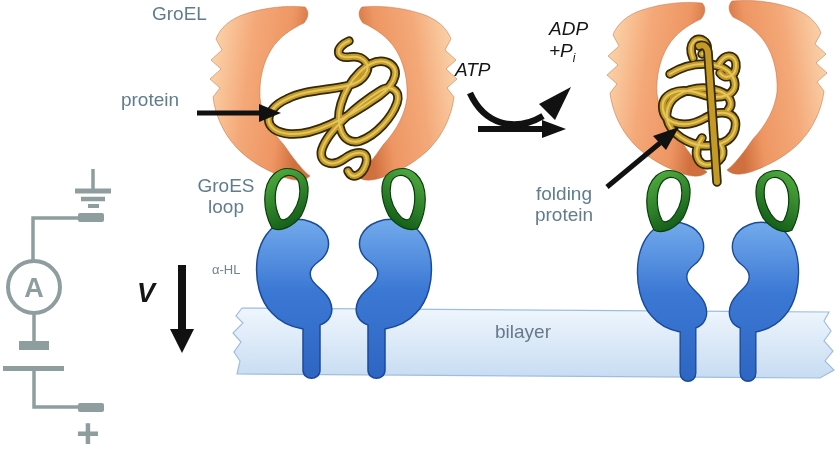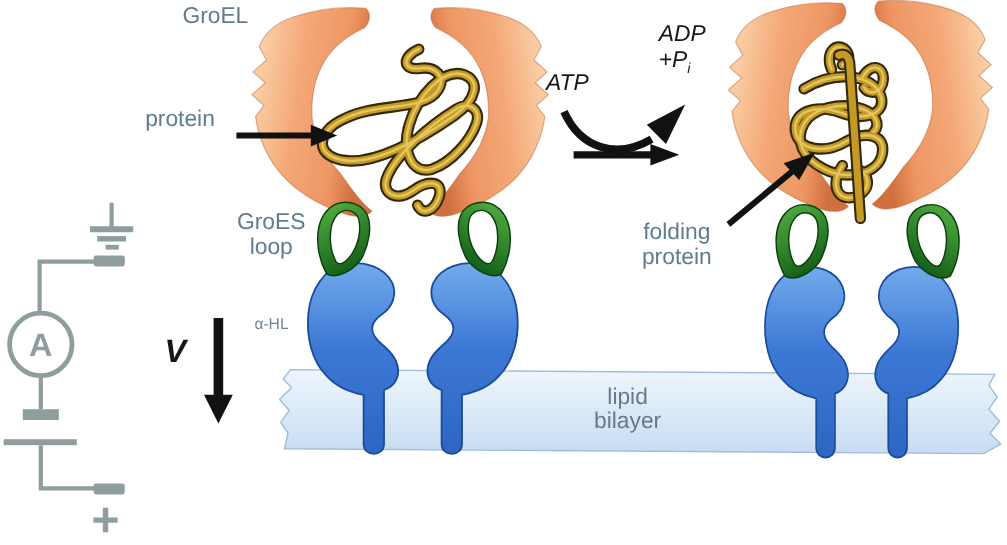--- a/index.html
+++ b/index.html
@@ -150,15 +150,14 @@
 <div class="lbl center" style="left:505px;top:183px;width:118px;">
   <div>folding</div>
   <div>protein</div>
 </div>
 
 <div class="lbl" id="ahl-label" style="left:212px;top:259px;">α-HL</div>
 
 <div class="lbl black" id="v-label" style="left:137px;top:283px;">V</div>
 
 <div class="lbl center" id="lipid-label" style="left:465px;top:322px;width:116px;">
-  <div>lipid</div>
   <div>bilayer</div>
 </div>
 
 </body></html>

